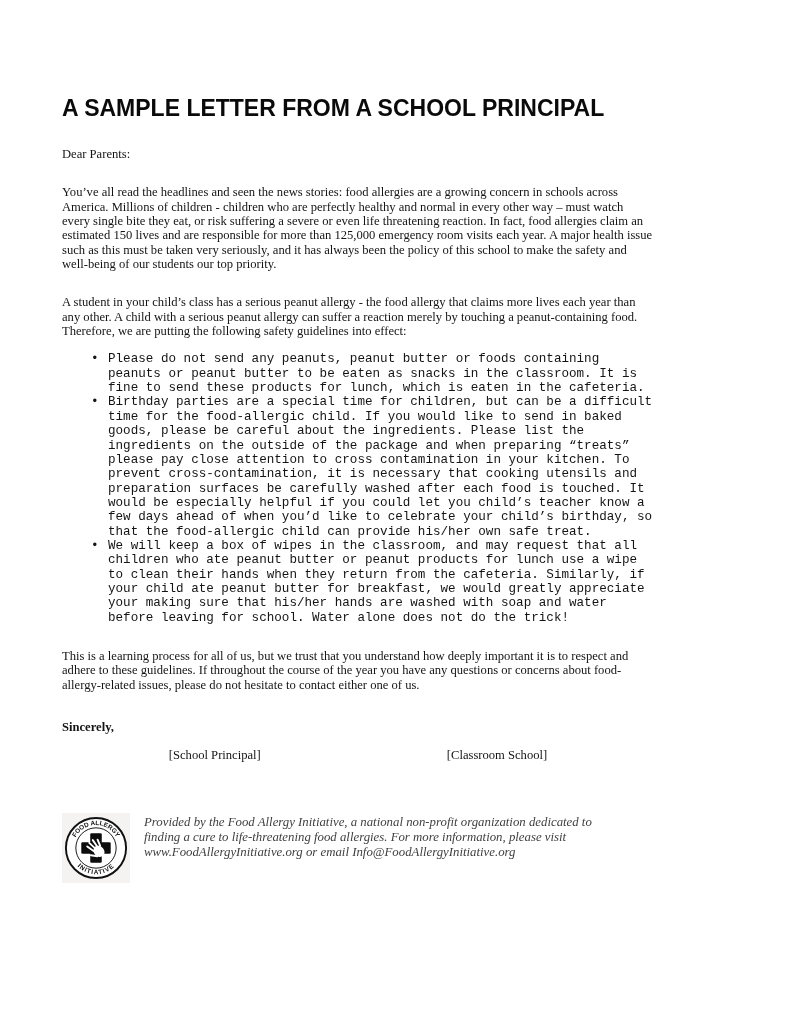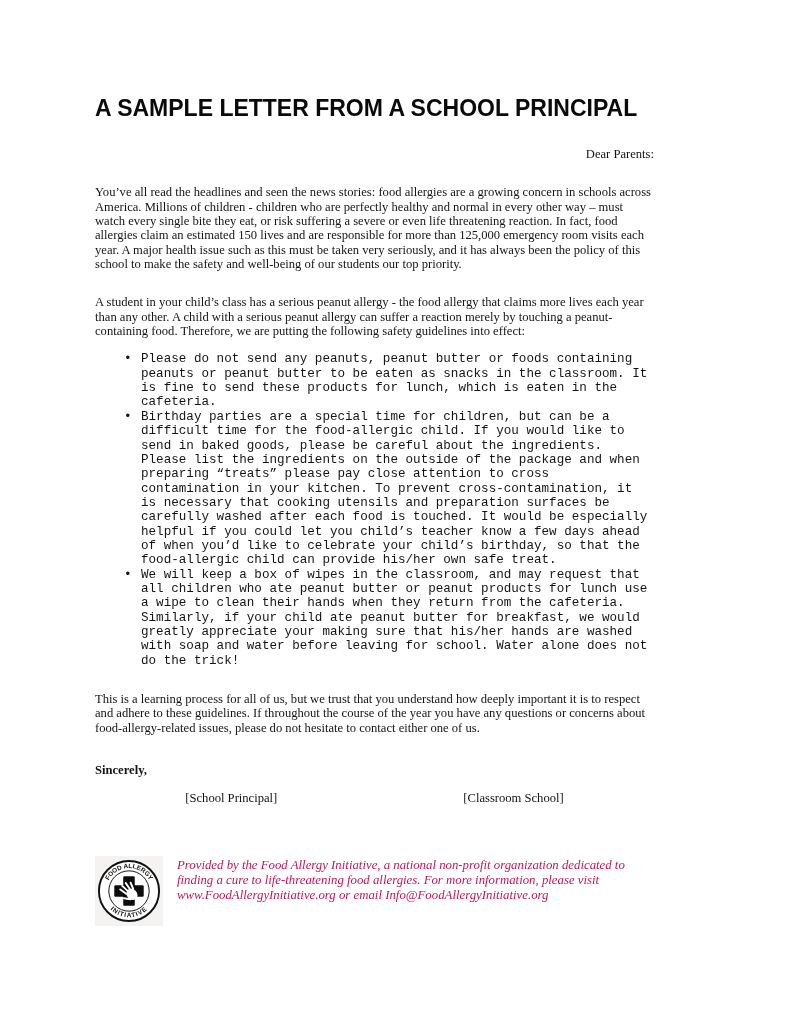--- a/index.html
+++ b/index.html
@@ -2,37 +2,37 @@
 <html><head>
 <meta charset="utf-8">
 <style>
   html, body { margin: 0; padding: 0; background: #ffffff; }
   .page {
     position: relative;
     width: 768px;
     height: 1024px;
     box-sizing: border-box;
     background: #ffffff;
-    padding: 95px 114px 0 95px;
+    padding: 95px 114px 0 62px;
     color: #141414;
     font-family: "Liberation Serif", "DejaVu Serif", serif;
     font-size: 12.6px;
     line-height: 14.35px;
     overflow: hidden;
   }
   .doc-title {
     font-family: "Liberation Sans", "DejaVu Sans", sans-serif;
     font-weight: 700;
     font-size: 23px;
     line-height: 26px;
     margin: 0;
     white-space: nowrap;
     color: #0a0a0a;
   }
-  .salutation { margin: 26px 0 13px 0; text-align: right; }
+  .salutation { margin: 26px 0 13px 0; }
   .para { margin: 24px 0 0 0; }
   .guidelines {
     list-style: none;
     margin: 14px 0 0 0;
     padding: 0 0 0 46px;
   }
   .guidelines li { position: relative; margin: 0; font-family: Liberation Mono, monospace; }
   .guidelines li::before {
     content: "\2022";
     position: absolute;
@@ -55,21 +55,21 @@
     display: flex;
     align-items: center;
     justify-content: center;
   }
   .footer-text {
     margin: 2px 0 0 14px;
     width: 472px;
     font-style: italic;
     font-size: 12.8px;
     line-height: 15.2px;
-    color: #be185d;
+    color: #404040;
   }
   .logo-ring-text {
     font-family: "Liberation Sans", "DejaVu Sans", sans-serif;
     font-weight: 700;
     fill: #111111;
   }
 </style>
 </head>
 <body>
 

